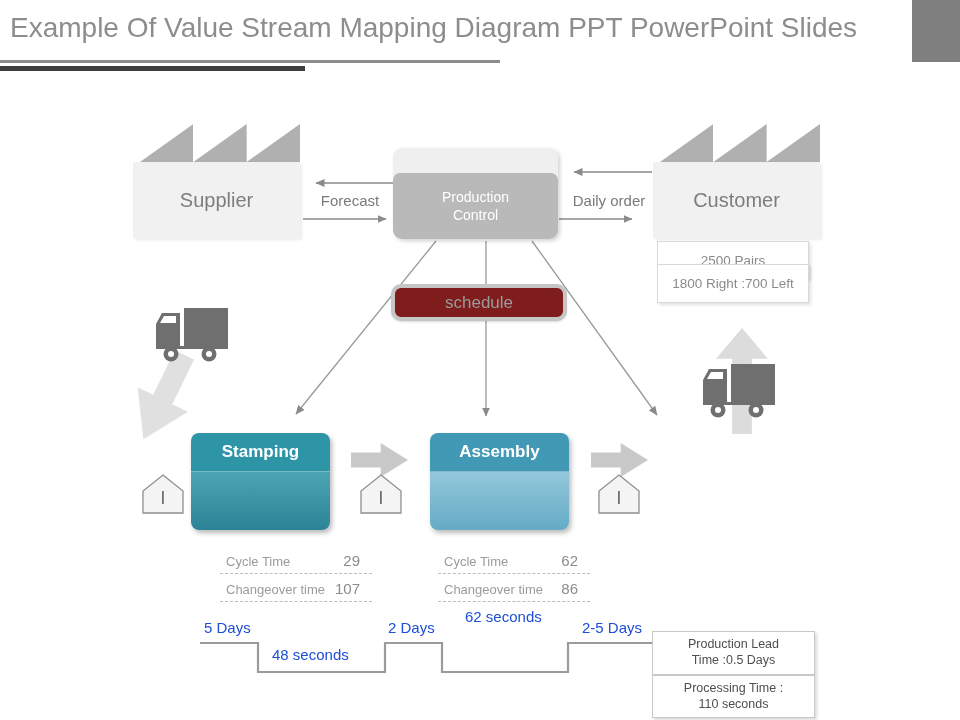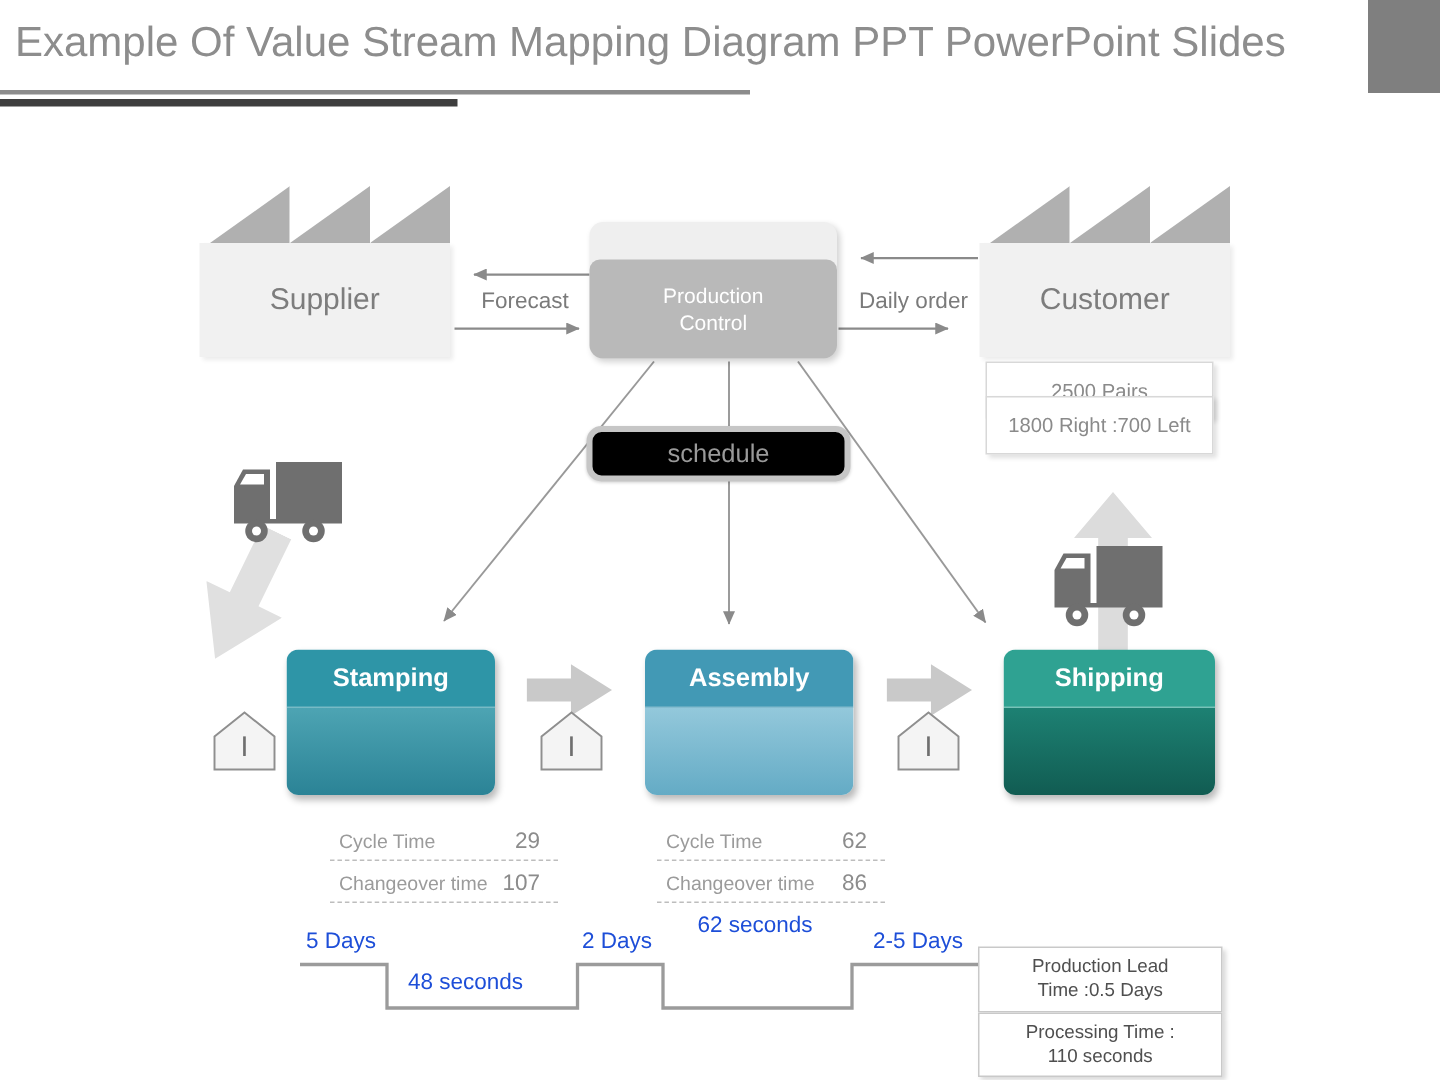--- a/index.html
+++ b/index.html
@@ -26,21 +26,21 @@
   .pc-bottom{position:absolute;left:0;right:0;top:25px;bottom:0;background:#b9b9b9;
      border-radius:7px 7px 9px 9px;color:#ffffff;display:flex;align-items:center;
      justify-content:center;text-align:center;font-size:14px;line-height:1.3;padding:0 30px;}
 
   .flow-label{font-size:15px;color:#7a7a7a;text-align:center;}
 
   .info-box{left:657px;width:152px;background:#ffffff;border:1px solid #d8d8d8;
      box-shadow:2px 2px 3px rgba(0,0,0,.12);display:flex;align-items:center;
      justify-content:center;font-size:13.5px;color:#8a8a8a;box-sizing:border-box;}
 
-  .schedule-box{left:391px;top:284px;width:176px;height:37px;background:#000000;
+  .schedule-box{left:391px;top:284px;width:176px;height:37px;background:#7f1d1d;
      border:4px solid #c6c6c6;border-radius:10px;box-shadow:0 1px 2px rgba(0,0,0,.15);
      display:flex;align-items:center;justify-content:center;font-size:17px;color:#9a9a9a;
      box-sizing:border-box;z-index:3;}
 
   .big-arrow-dl{left:136px;top:350px;width:56px;height:94px;background:#e0e0e0;
      clip-path:polygon(31% 0,69% 0,69% 53%,100% 53%,50% 100%,0 53%,31% 53%);
      transform:rotate(26deg);}
   .big-arrow-up{left:716px;top:328px;width:52px;height:106px;background:#dcdcdc;
      clip-path:polygon(50% 0,100% 29%,69% 29%,69% 100%,31% 100%,31% 29%,0 29%);}
 
@@ -149,24 +149,20 @@
   </svg>
 
   <div class="abs process p-assembly" style="left:430px;">
     <div class="hdr">Assembly</div>
     <div class="bdy"></div>
   </div>
   <div class="abs process p-stamping" style="left:191px;">
     <div class="hdr">Stamping</div>
     <div class="bdy"></div>
   </div>
-  <div class="abs process p-shipping" style="left:669px;">
-    <div class="hdr">Shipping</div>
-    <div class="bdy"></div>
-  </div>
 
   <div class="abs flow-arrow layer" style="left:351px;"></div>
   <div class="abs flow-arrow layer" style="left:591px;"></div>
 
   <svg class="abs layer" style="left:141px;top:473px;" width="44" height="42" viewBox="0 0 44 42">
     <polygon points="22,2 42,18 42,40 2,40 2,18" fill="#f4f4f4" stroke="#8f8f8f" stroke-width="1.3"></polygon>
     <text x="22" y="31" text-anchor="middle" font-size="19" fill="#6f6f6f">I</text>
   </svg>
   <svg class="abs layer" style="left:359px;top:473px;" width="44" height="42" viewBox="0 0 44 42">
     <polygon points="22,2 42,18 42,40 2,40 2,18" fill="#f4f4f4" stroke="#8f8f8f" stroke-width="1.3"></polygon>

